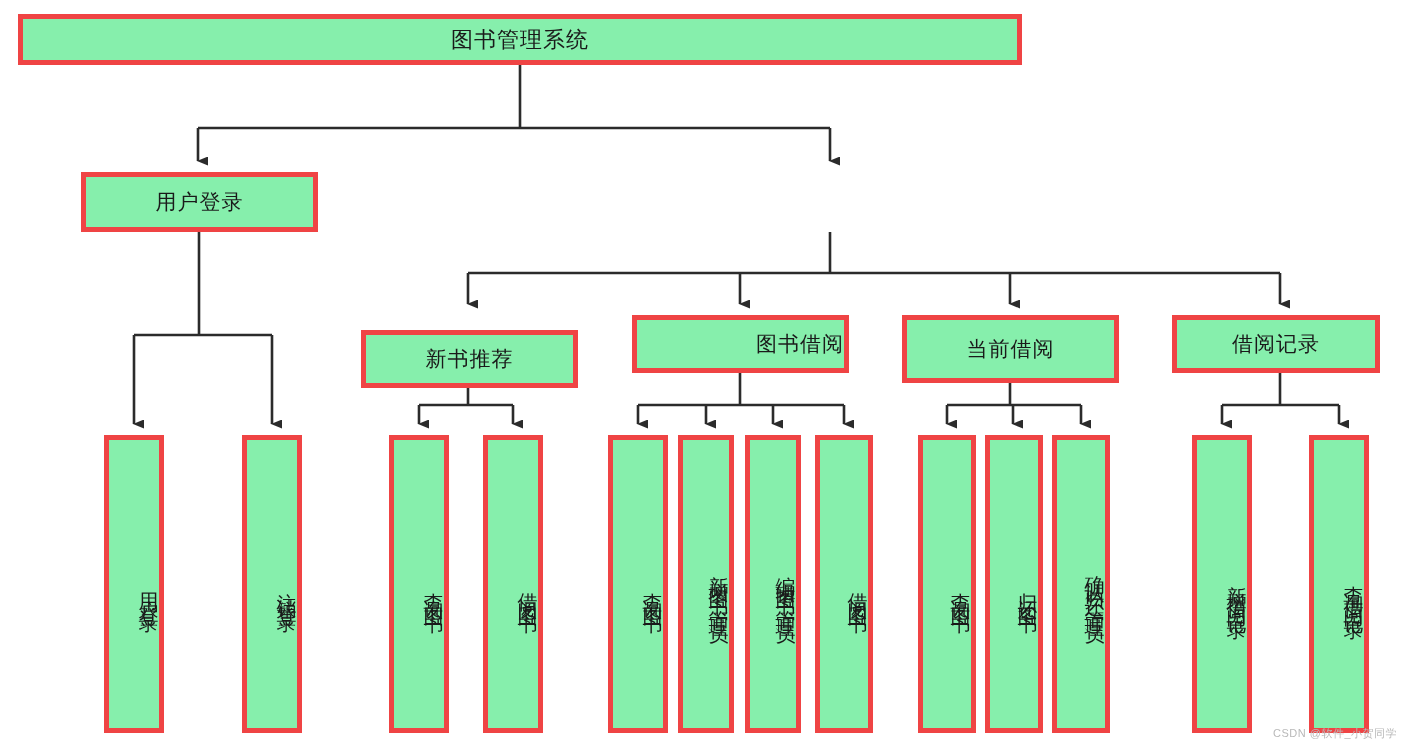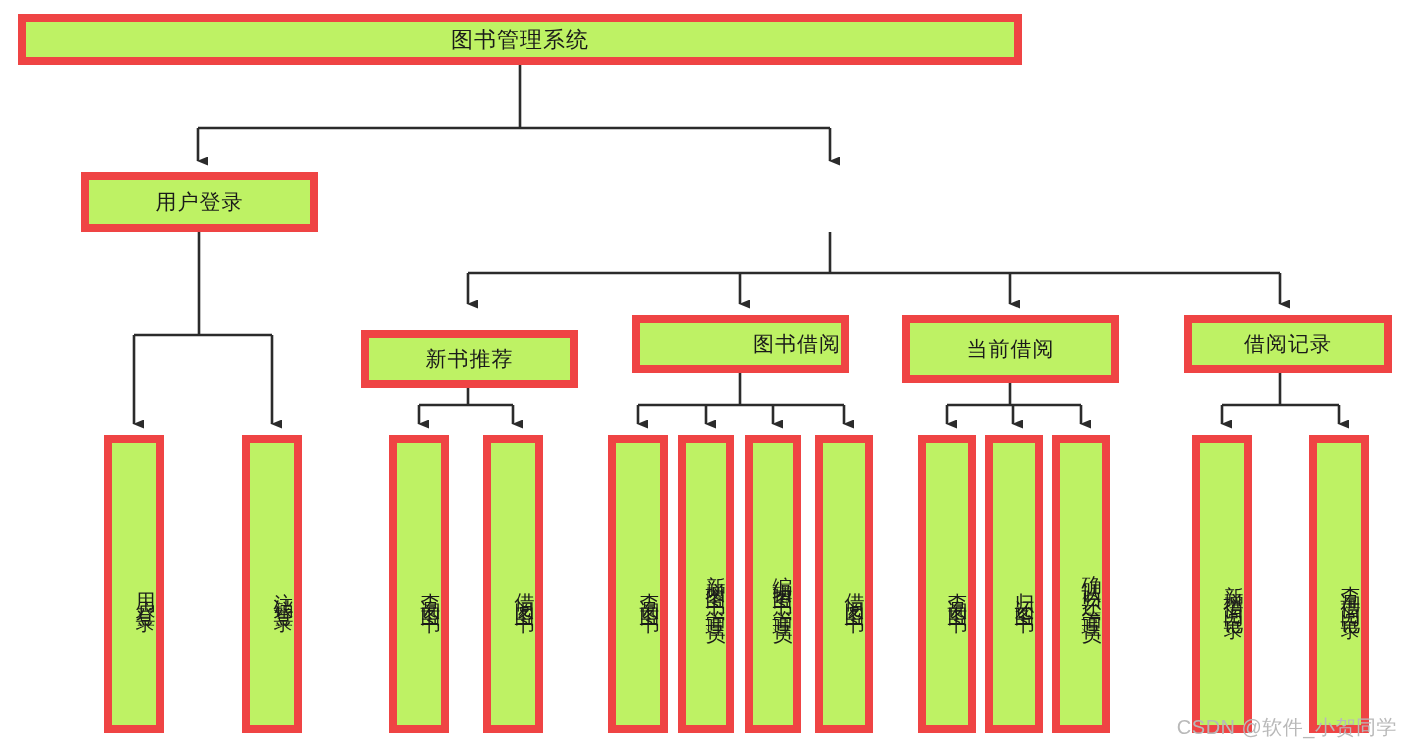--- a/index.html
+++ b/index.html
@@ -11,22 +11,22 @@
   }
   #canvas{position:relative;width:1405px;height:747px;}
 
   
   #wires{position:absolute;left:0;top:0;width:1405px;height:747px;}
 
   
   .node{
     position:absolute;
     box-sizing:border-box;
-    background:#bef264;
-    border:8px solid #ef4444;
+    background:#86efac;
+    border:5px solid #ef4444;
     display:flex;
     align-items:center;
     justify-content:center;
     color:#1a1a1a;
   }
   .node.h{ font-size:21px; letter-spacing:1px; }
   .node.root{ font-size:22px; }
 
   
   .node.v{
@@ -42,21 +42,21 @@
   .node.v .vtext{
     writing-mode:vertical-rl;
     text-orientation:upright;
     white-space:nowrap;
   }
 
   #watermark{
     position:absolute;
     right:8px;
     bottom:6px;
-    font-size:20px;
+    font-size:11px;
     color:#b9b9b9;
     white-space:nowrap;
     letter-spacing:0.5px;
   }
 </style>
 </head>
 <body>
 
 <div id="canvas">
 
@@ -127,21 +127,21 @@
   </div>
 
   <div class="node h" style="left:632px;top:315px;width:217px;height:58px;justify-content:flex-end;">
     <span>图书借阅</span>
   </div>
 
   <div class="node h" style="left:902px;top:315px;width:217px;height:68px;">
     <span>当前借阅</span>
   </div>
 
-  <div class="node h" style="left:1172px;top:315px;width:208px;height:58px;margin-left:12px;">
+  <div class="node h" style="left:1172px;top:315px;width:208px;height:58px;">
     <span>借阅记录</span>
   </div>
 
   <div class="node v" style="left:104px;top:435px;width:60px;height:298px;">
     <span class="vtext">用户登录</span>
   </div>
 
   <div class="node v" style="left:242px;top:435px;width:60px;height:298px;">
     <span class="vtext">注销登录</span>
   </div>

